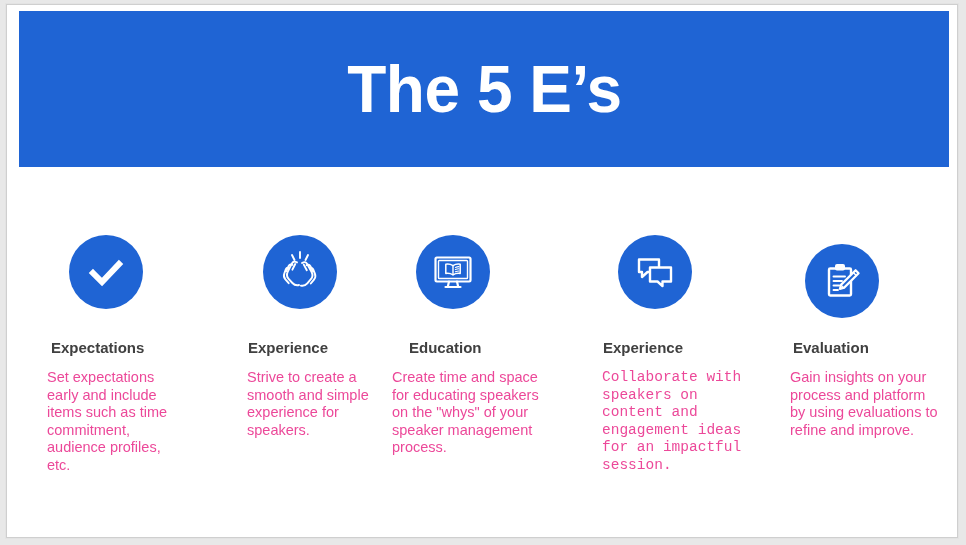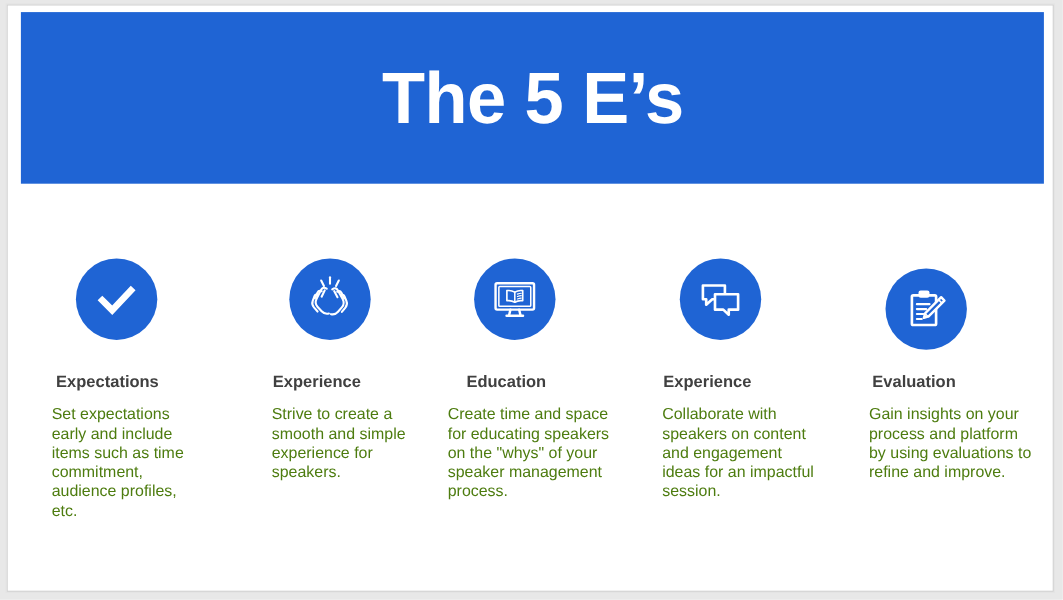--- a/index.html
+++ b/index.html
@@ -79,48 +79,48 @@
     font-weight: bold;
     font-size: 15px;
     color: #404040;
     margin-top: 30px;
     white-space: nowrap;
   }
   .col-body {
     font-family: "Liberation Sans", sans-serif;
     font-size: 14.5px;
     line-height: 17.5px;
-    color: #4d7c0f;
+    color: #ec4899;
     margin-top: 13px;
     white-space: pre-line;
   }
 
   
   #col-0 { left: 40px;  }
   #col-1 { left: 240px; }
-  #col-2 { left: 400px; }
+  #col-2 { left: 385px; }
   #col-3 { left: 595px; }
   #col-4 { left: 783px; }
 
   #col-0 .icon-wrap { margin-left: 22px; }
   #col-1 .icon-wrap { margin-left: 16px; }
   #col-2 .icon-wrap { margin-left: 24px; }
   #col-3 .icon-wrap { margin-left: 16px; }
   #col-4 .icon-wrap { margin-left: 15px; }
 
   #col-0 .col-heading { margin-left: 4px;  }
   #col-1 .col-heading { margin-left: 1px;  }
   #col-2 .col-heading { margin-left: 17px; }
   #col-3 .col-heading { margin-left: 1px;  }
   #col-4 .col-heading { margin-left: 3px;  }
 
   #col-0 .col-body { width: 132px; }
   #col-1 .col-body { width: 140px; }
   #col-2 .col-body { width: 152px; }
-  #col-3 .col-body { width: 146px; }
+  #col-3 .col-body { width: 146px; font-family: Liberation Mono, monospace; }
   #col-4 .col-body { width: 148px; }
 
   #col-2 .icon-wrap { margin-top: 0px; }
   #col-4 .icon-wrap { margin-top: 9px; }
   #col-4 .col-heading { margin-top: 21px; }
 </style>
 </head>
 <body>
 
 <div id="slide">

